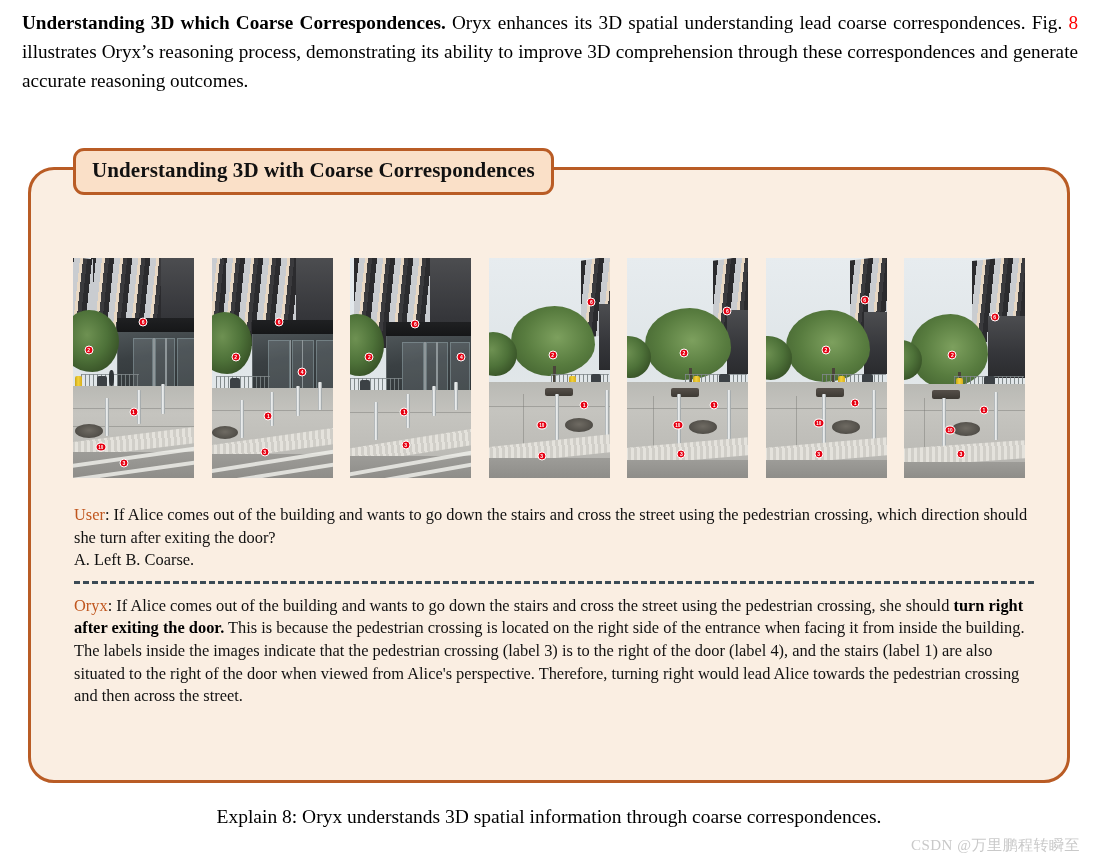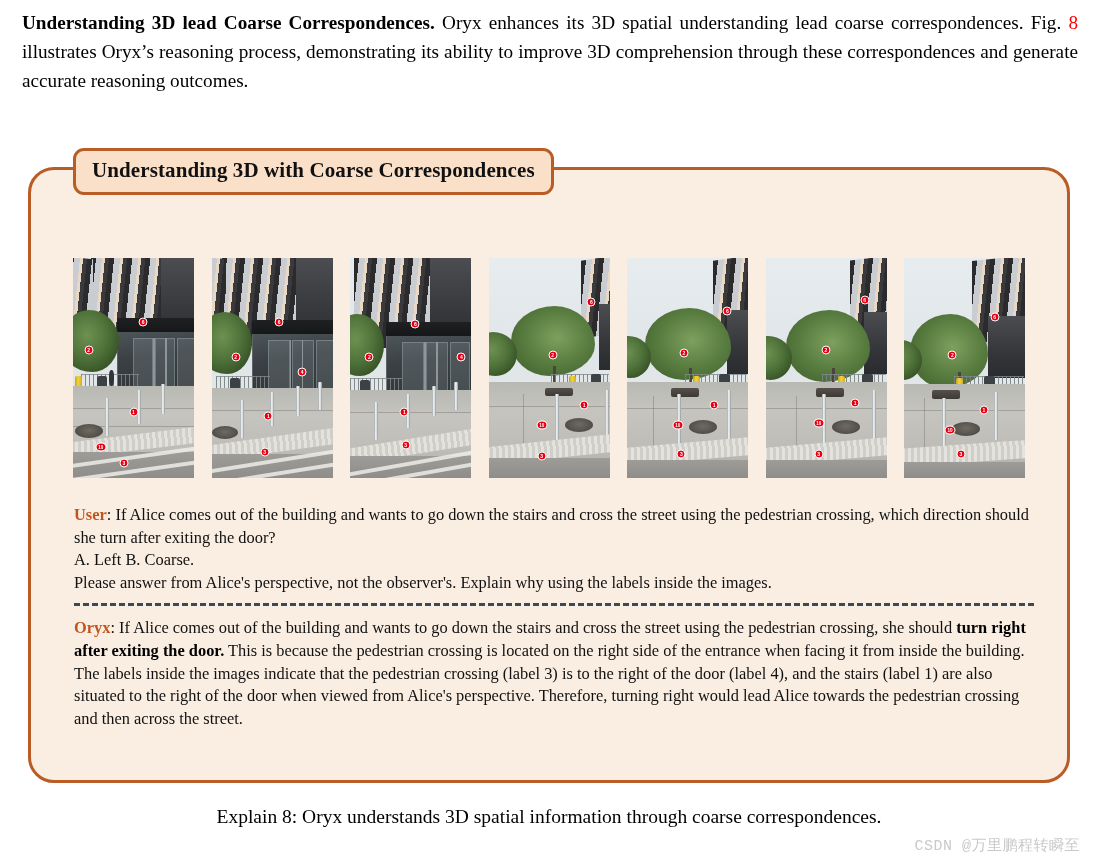--- a/index.html
+++ b/index.html
@@ -208,21 +208,21 @@
     left:43px; top:334px;
     width:960px;
   }
   .speech {
     font-size:16.4px;
     line-height:22.6px;
     text-align:left;
     color:#111;
   }
   .speaker {
-    font-weight:bold;
+    font-weight:normal;
     color:#c0561e;
   }
   .speech b { font-weight:bold; color:#000; }
   .divider {
     margin:9px 0 11px 0;
     border:0;
     border-top:3px dashed #3b4a55;
     height:0;
   }
 
@@ -231,31 +231,31 @@
     position:absolute;
     left:0; top:806px; width:1098px;
     text-align:center;
     font-size:19.5px;
   }
 
   
   .watermark {
     position:absolute;
     right:18px; bottom:6px;
-    font-family:Liberation Mono, monospace;
+    font-family:Liberation Serif, serif;
     font-size:15px;
     color:#c9c9c9;
     letter-spacing:.5px;
   }
 </style>
 </head>
 <body>
 
 <div class="paper-para">
-  <b>Understanding 3D lead Coarse Correspondences.</b><span>  Oryx enhances its 3D spatial understanding lead coarse correspondences. Fig. </span><span class="ref-num">8</span><span> illustrates Oryx’s reasoning process, demonstrating its ability to improve 3D comprehension through these correspondences and generate accurate reasoning outcomes.</span>
+  <b>Understanding 3D which Coarse Correspondences.</b><span>  Oryx enhances its 3D spatial understanding lead coarse correspondences. Fig. </span><span class="ref-num">8</span><span> illustrates Oryx’s reasoning process, demonstrating its ability to improve 3D comprehension through these correspondences and generate accurate reasoning outcomes.</span>
 </div>
 
 <div class="figure-card">
 
   <div class="card-title">Understanding 3D with Coarse Correspondences</div>
 
   <div class="img-strip">
 
     <div class="photo">
       <div class="sky"></div>
@@ -460,21 +460,20 @@
       <div class="mk" style="left:47%;top:89%;">3</div>
     </div>
 
   </div>
 
   <div class="dialogue">
 
     <div class="speech">
       <span class="speaker">User</span><span>: If Alice comes out of the building and wants to go down the stairs and cross the street using the pedestrian crossing, which direction should she turn after exiting the door?</span><br>
       <span>A. Left B. Coarse.</span><br>
-      <span>Please answer from Alice's perspective, not the observer's. Explain why using the labels inside the images.</span>
     </div>
 
     <hr class="divider">
 
     <div class="speech">
       <span class="speaker">Oryx</span><span>: If Alice comes out of the building and wants to go down the stairs and cross the street using the pedestrian crossing, she should </span><b>turn right after exiting the door.</b><span> This is because the pedestrian crossing is located on the right side of the entrance when facing it from inside the building. The labels inside the images indicate that the pedestrian crossing (label 3) is to the right of the door (label 4), and the stairs (label 1) are also situated to the right of the door when viewed from Alice's perspective. Therefore, turning right would lead Alice towards the pedestrian crossing and then across the street.</span>
     </div>
 
   </div>
 </div>

